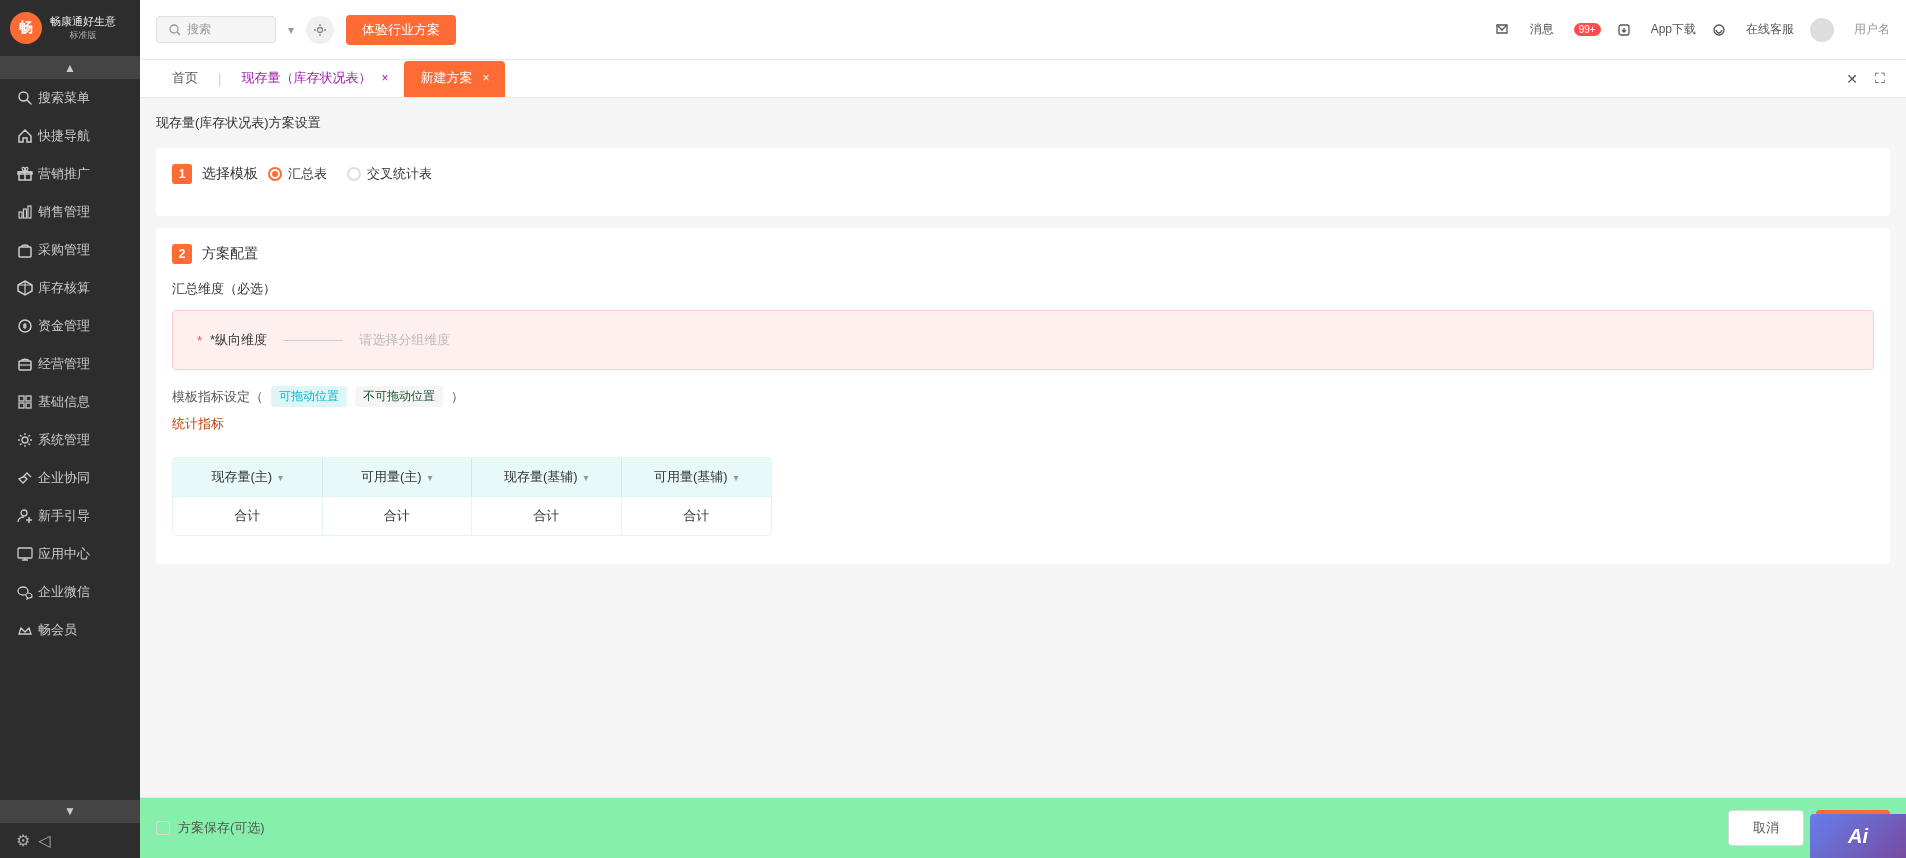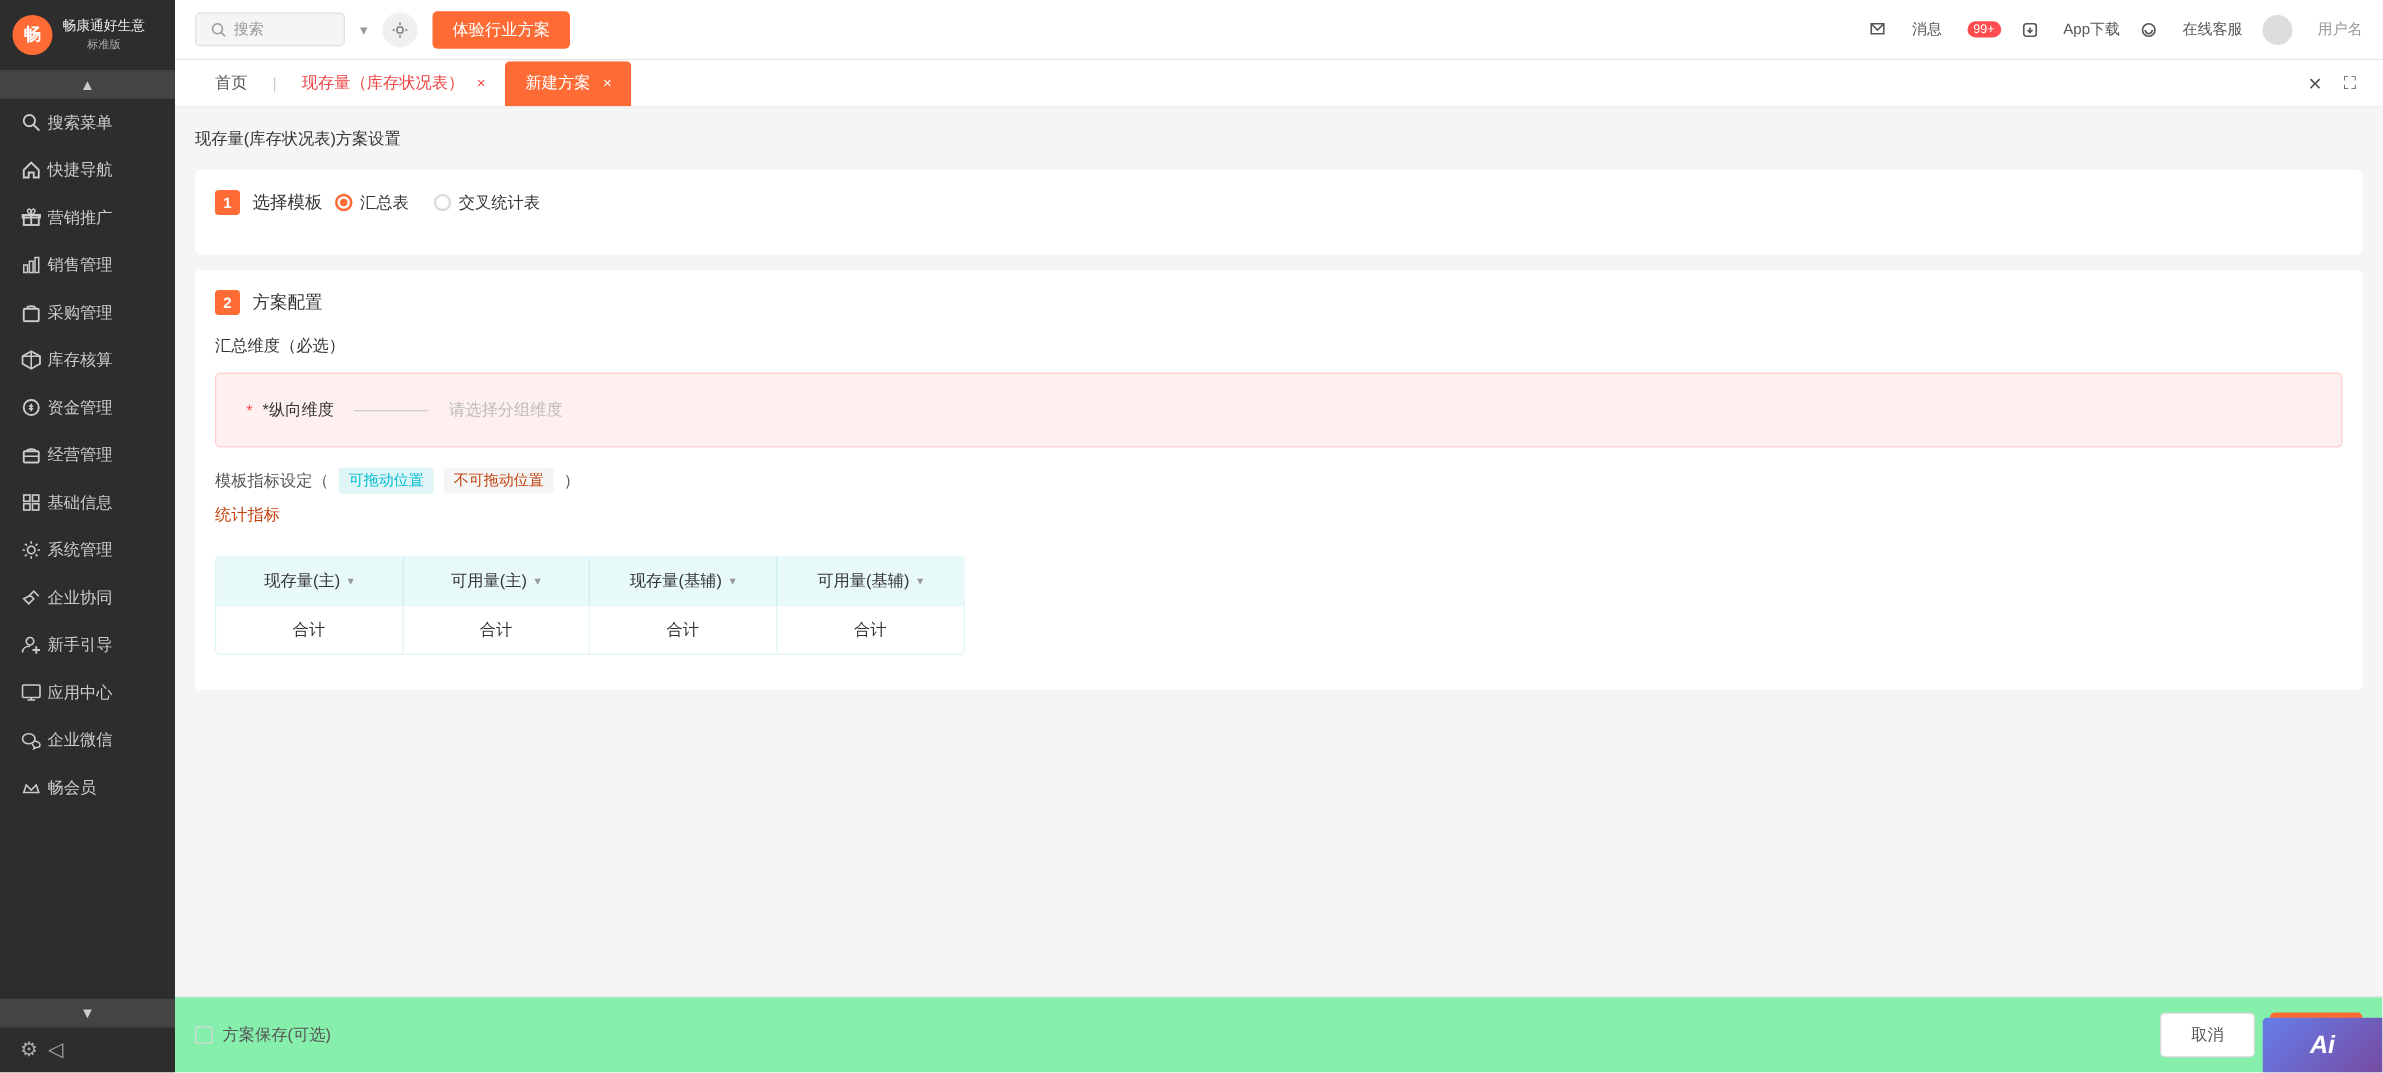--- a/index.html
+++ b/index.html
@@ -60,21 +60,21 @@
       background: #f5f5f5;
       height: 100%;
       overflow: hidden;
     }
 
     
     .topbar {
       background: #fff;
       border-bottom: 1px solid #e8e8e8;
       padding: 0 16px;
-      height: 48px;
+      height: 60px;
       display: flex;
       align-items: center;
       justify-content: space-between;
       flex-shrink: 0;
     }
     .topbar-left { display: flex; align-items: center; gap: 12px; }
     .topbar-search {
       background: #f5f5f5;
       border: 1px solid #e0e0e0;
       border-radius: 4px;
@@ -104,21 +104,21 @@
       padding: 0 16px;
       height: 38px;
       display: flex;
       align-items: center;
       gap: 0;
       flex-shrink: 0;
     }
     .tab {
       padding: 8px 16px;
       font-size: 13px;
-      color: #ef4444;
+      color: #a21caf;
       cursor: pointer;
       display: flex; align-items: center; gap: 6px;
       border-bottom: 2px solid transparent;
     }
     .tab.home { color: #555; }
     .tab.active {
       background: #ff6b35;
       color: white;
       border-radius: 4px 4px 0 0;
     }
@@ -192,21 +192,21 @@
     .indicator-config-label { font-size: 13px; color: #555; margin-bottom: 8px; display: flex; align-items: center; gap: 8px; }
     .drag-badge {
       background: #e0f5f5;
       color: #00bcd4;
       border-radius: 3px;
       padding: 2px 8px;
       font-size: 12px;
     }
     .no-drag-badge {
       background: #f5f5f5;
-      color: #c2410c;
+      color: #14532d;
       border-radius: 3px;
       padding: 2px 8px;
       font-size: 12px;
     }
 
     
     .stats-header { color: #c2410c; font-size: 13px; margin-bottom: 24px; }
     .stats-table { border: 1px solid #e0f5f5; border-radius: 4px; overflow: hidden; width: 600px; }
     .stats-table-header {
       display: grid;

